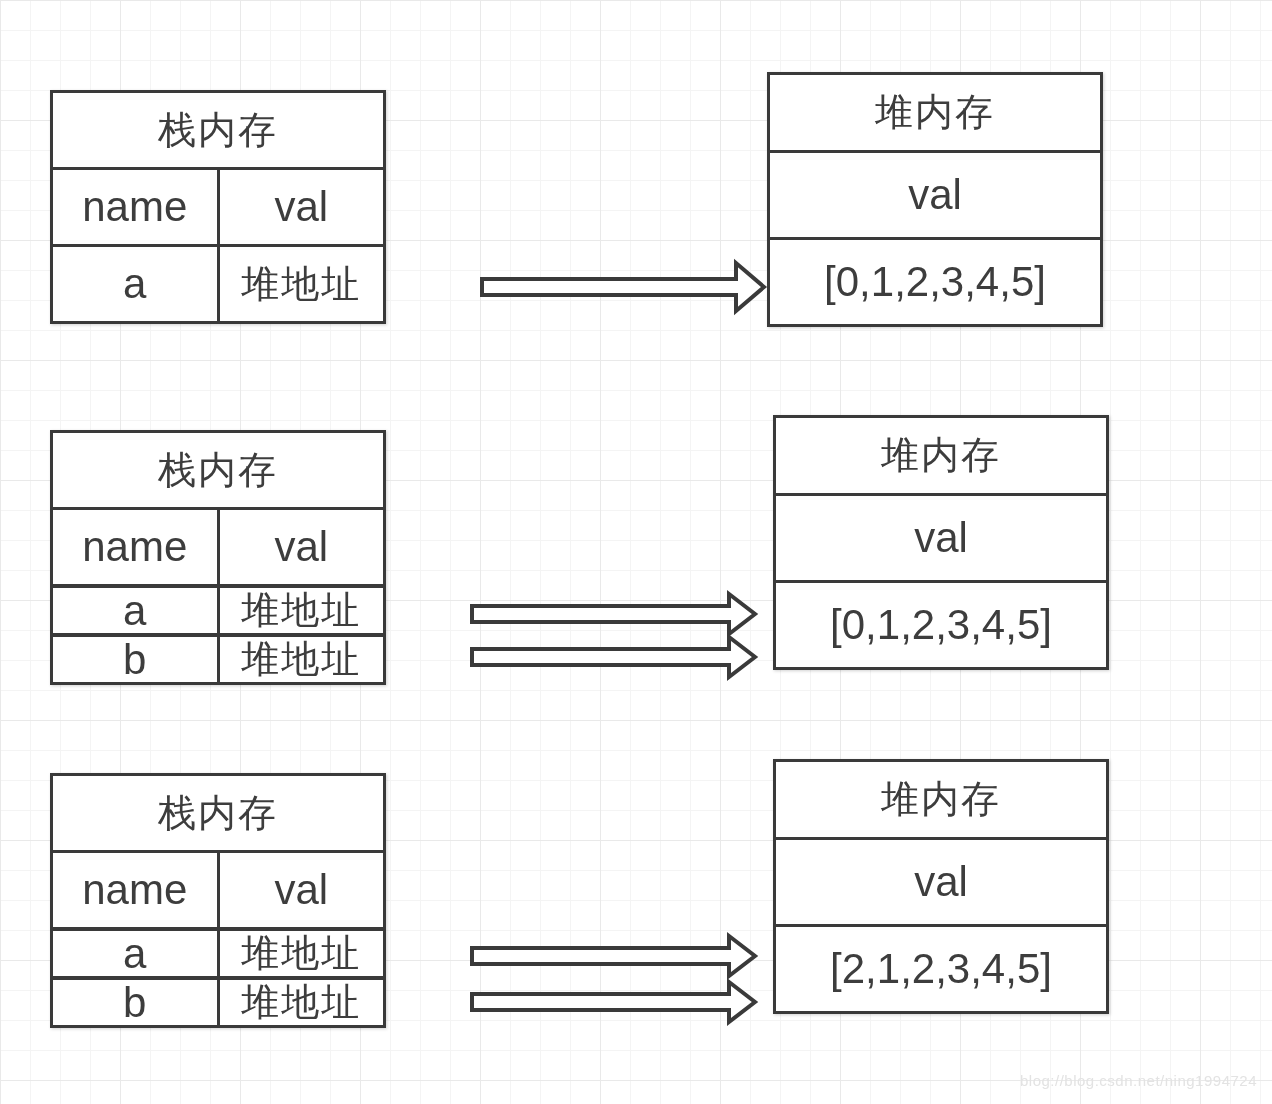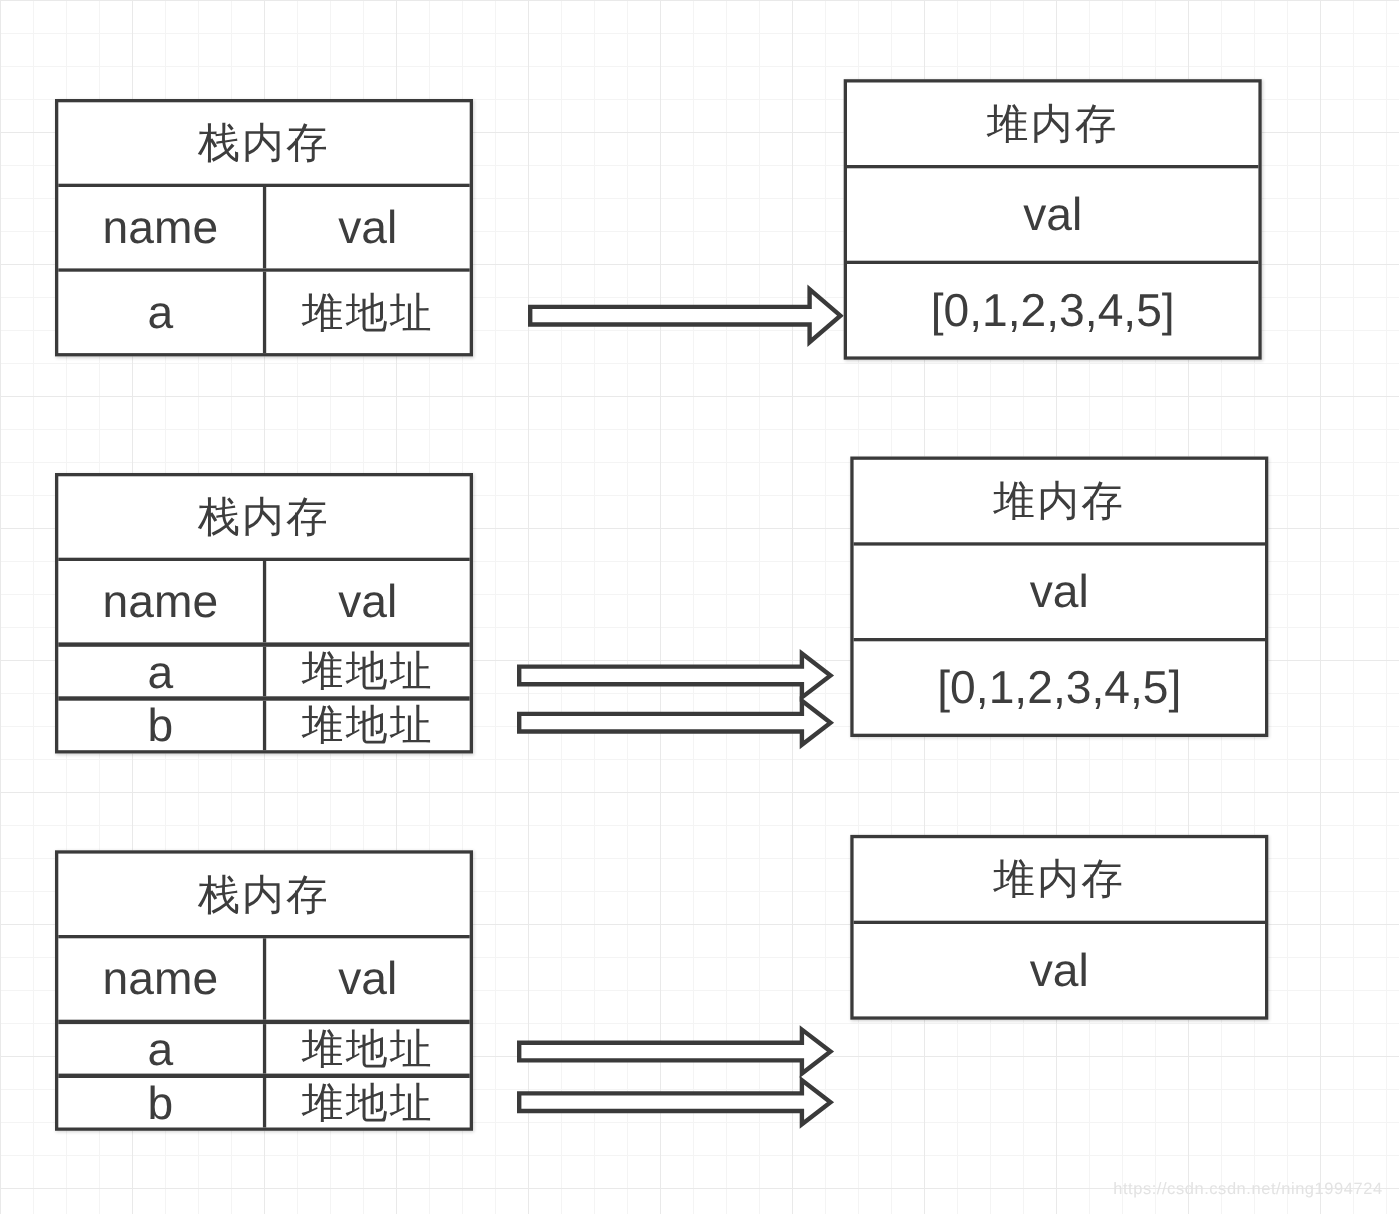--- a/index.html
+++ b/index.html
@@ -13,21 +13,21 @@
       linear-gradient(to bottom, #e9e9e9 1px, transparent 1px),
       linear-gradient(to right, #f4f4f4 1px, transparent 1px),
       linear-gradient(to bottom, #f4f4f4 1px, transparent 1px);
     background-size:120px 120px, 120px 120px, 30px 30px, 30px 30px;
     font-family:"Liberation Sans","DejaVu Sans",sans-serif;
     color:#3d3d3d;
   }
   .tbl {
     position:absolute;
     box-sizing:border-box;
-    width:380px;
+    width:336px;
     background:#ffffff;
     border:3px solid #3a3a3a;
     box-shadow:1px 1px 3px rgba(0,0,0,0.18);
   }
   .trow {
     display:flex;
     align-items:center;
     justify-content:center;
     border-top:3px solid #3a3a3a;
     overflow:visible;
@@ -143,17 +143,18 @@
   <svg class="arrow" style="left:470px; top:934px;" width="287" height="44" viewBox="0 0 287 44">
     <polygon points="2,14 259,14 259,2 285,22 259,42 259,30 2,30" fill="#ffffff" stroke="#3a3a3a" stroke-width="4" stroke-linejoin="miter"></polygon>
   </svg>
   <svg class="arrow" style="left:470px; top:980px;" width="287" height="44" viewBox="0 0 287 44">
     <polygon points="2,14 259,14 259,2 285,22 259,42 259,30 2,30" fill="#ffffff" stroke="#3a3a3a" stroke-width="4" stroke-linejoin="miter"></polygon>
   </svg>
 
   <div class="tbl g3-heap">
     <div class="trow heap-title cn">堆内存</div>
     <div class="trow heap-row lat">val</div>
+    <div class="trow heap-row lat">[2,1,2,3,4,5]</div>
   </div>
 
-  <div class="watermark">https://csdn.csdn.net/ning1994724</div>
+  <div class="watermark">blog://blog.csdn.net/ning1994724</div>
 
 </div>
 
 </body></html>

